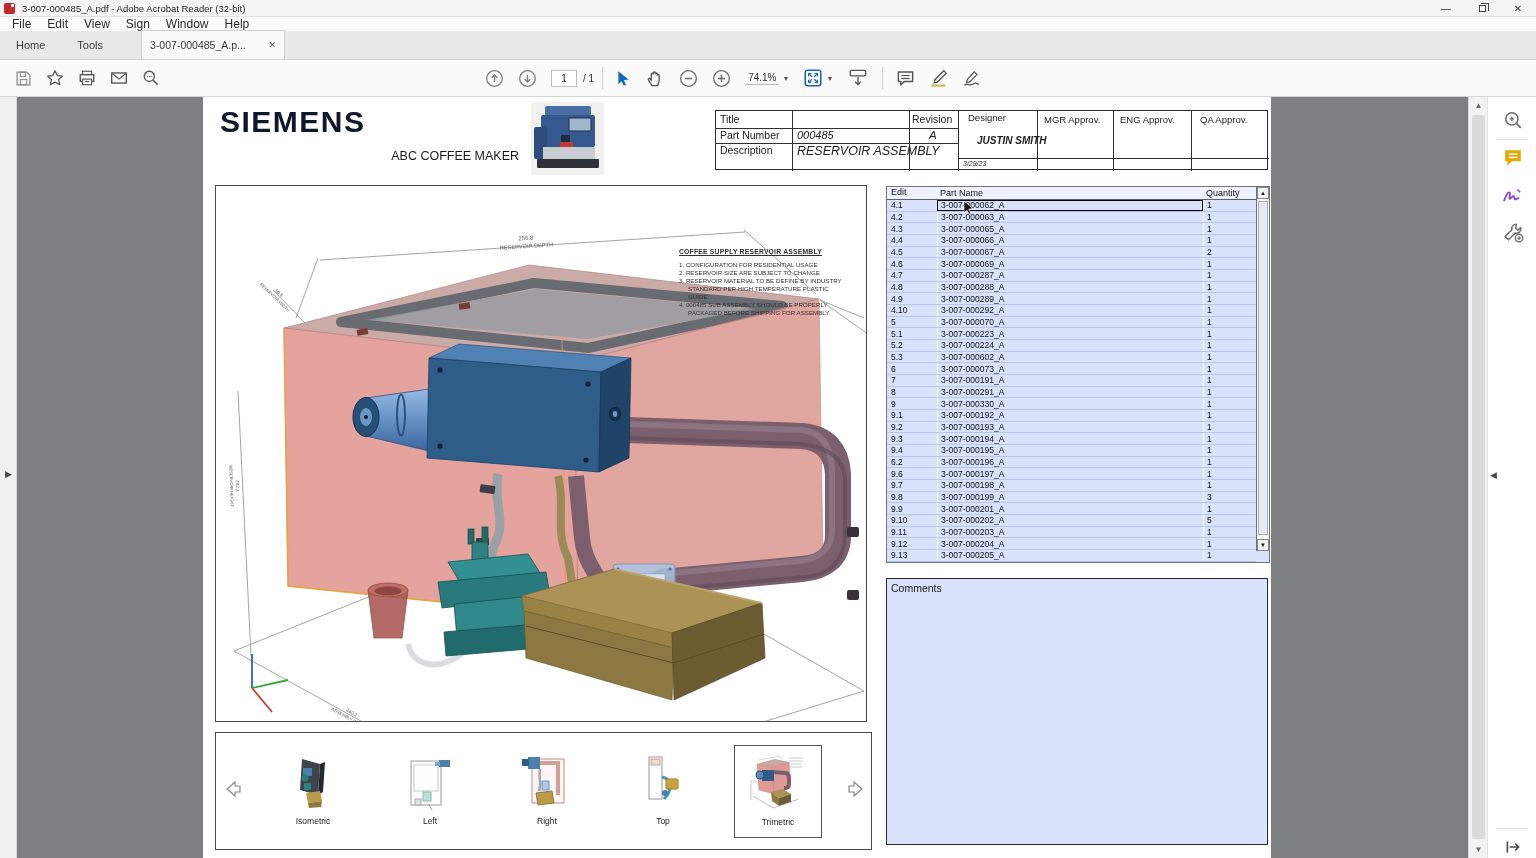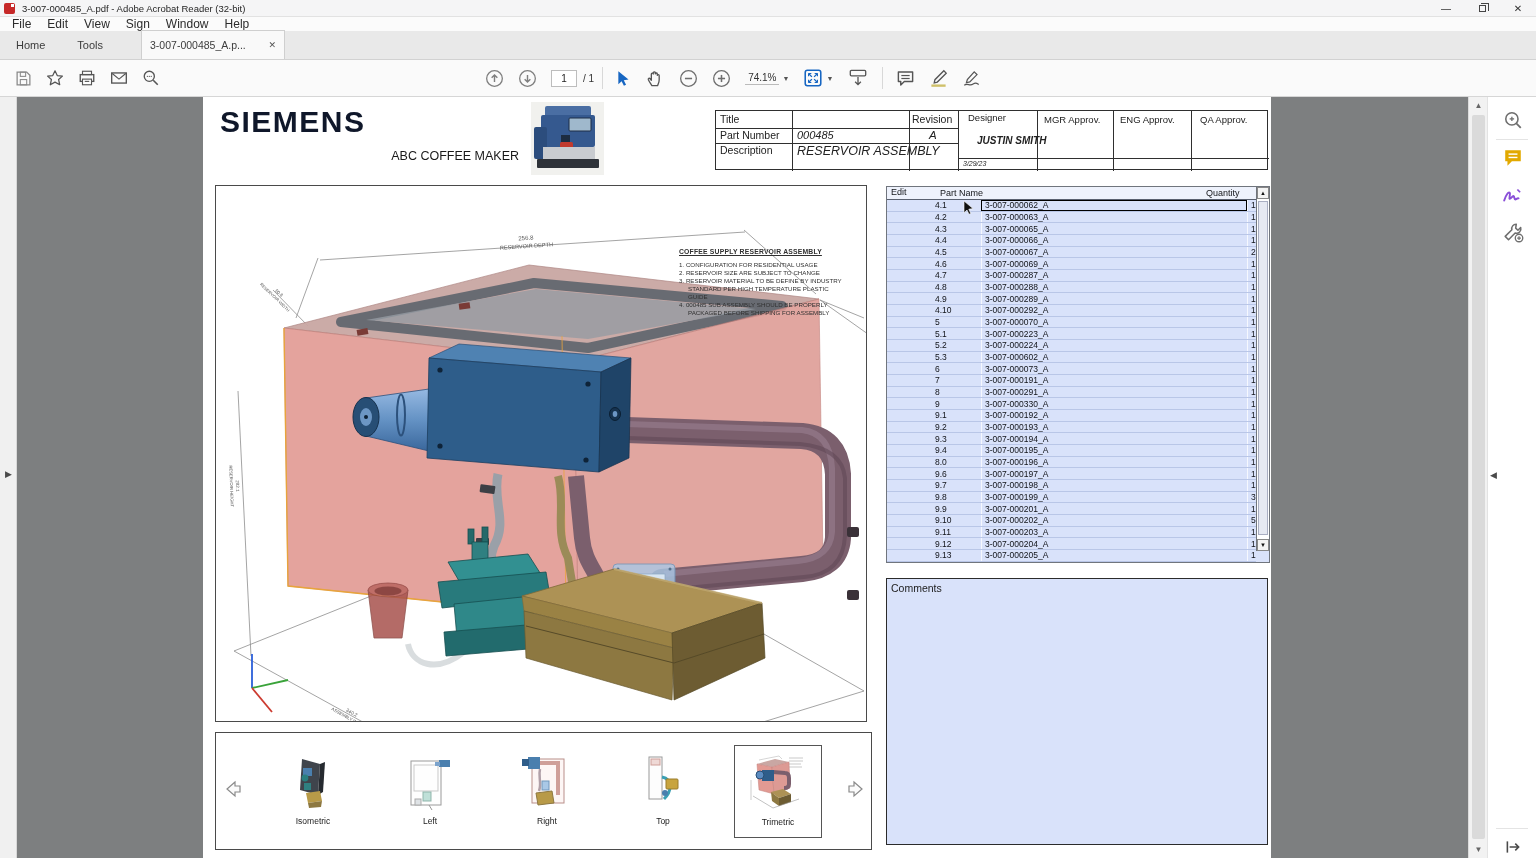--- a/index.html
+++ b/index.html
@@ -54,21 +54,21 @@
   .ital{font-style:italic;}
 
   .drawbox{left:12px;top:88px;width:652px;height:537px;border:1px solid #4a4a4a;background:#fff;}
   .notes{position:absolute;left:463px;top:62px;width:168px;color:#303030;}
   .notes-title{font-size:6.8px;font-weight:bold;text-decoration:underline;margin-bottom:6px;letter-spacing:.2px;}
   .note-item{font-size:6.2px;line-height:8px;padding-left:9px;text-indent:-9px;}
 
   .ptable{left:683px;top:89px;width:384px;height:377px;background:#d9e2fa;border:1px solid #70757d;display:flex;flex-direction:column;}
   .pt-head{height:13px;background:#eef2fc;border-bottom:1px solid #5a6170;display:flex;font-size:9px;color:#14161a;flex:none;}
   .pt-body{flex:1;display:flex;flex-direction:column;position:relative;padding-right:13px;}
-  .pt-row{flex:1;display:flex;font-size:8.5px;color:#101217;border-bottom:1px solid rgba(125,145,195,.35);align-items:center;padding-left:44px;}
+  .pt-row{flex:1;display:flex;font-size:8.5px;color:#101217;border-bottom:1px solid rgba(125,145,195,.35);align-items:center;}
   .c-idx{width:50px;padding-left:4px;}
   .c-part{width:266px;padding-left:3px;border-left:1px solid rgba(255,255,255,.75);align-self:stretch;display:flex;align-items:center;}
   .c-qty{flex:1;padding-left:3px;border-left:1px solid rgba(255,255,255,.75);align-self:stretch;display:flex;align-items:center;}
   .c-part.focused{outline:1px solid #000;outline-offset:-1px;}
   .pt-scroll{position:absolute;right:0;top:0;width:13px;height:364px;background:#fff;border-left:1px solid #70757d;}
   .pt-sbtn{position:absolute;left:0;width:12px;height:12px;background:#f4f4f4;border:1px solid #888;font-size:6px;display:flex;align-items:center;justify-content:center;color:#111;}
   .pt-sthumb{position:absolute;left:1px;top:14px;width:10px;height:334px;background:#e6e9f2;border:1px solid #a9aec2;}
 
   .comments{left:683px;top:481px;width:382px;height:267px;background:#d9e2fa;border:1.5px solid #2b2b2b;}
   .comments-label{position:absolute;left:4px;top:3px;font-size:10.5px;color:#1c1c1c;}
@@ -542,21 +542,21 @@
               <span class="c-idx">9.3</span>
               <span class="c-part">3-007-000194_A</span>
               <span class="c-qty">1</span>
             </div>
             <div class="pt-row">
               <span class="c-idx">9.4</span>
               <span class="c-part">3-007-000195_A</span>
               <span class="c-qty">1</span>
             </div>
             <div class="pt-row">
-              <span class="c-idx">8.0</span>
+              <span class="c-idx">6.2</span>
               <span class="c-part">3-007-000196_A</span>
               <span class="c-qty">1</span>
             </div>
             <div class="pt-row">
               <span class="c-idx">9.6</span>
               <span class="c-part">3-007-000197_A</span>
               <span class="c-qty">1</span>
             </div>
             <div class="pt-row">
               <span class="c-idx">9.7</span>

